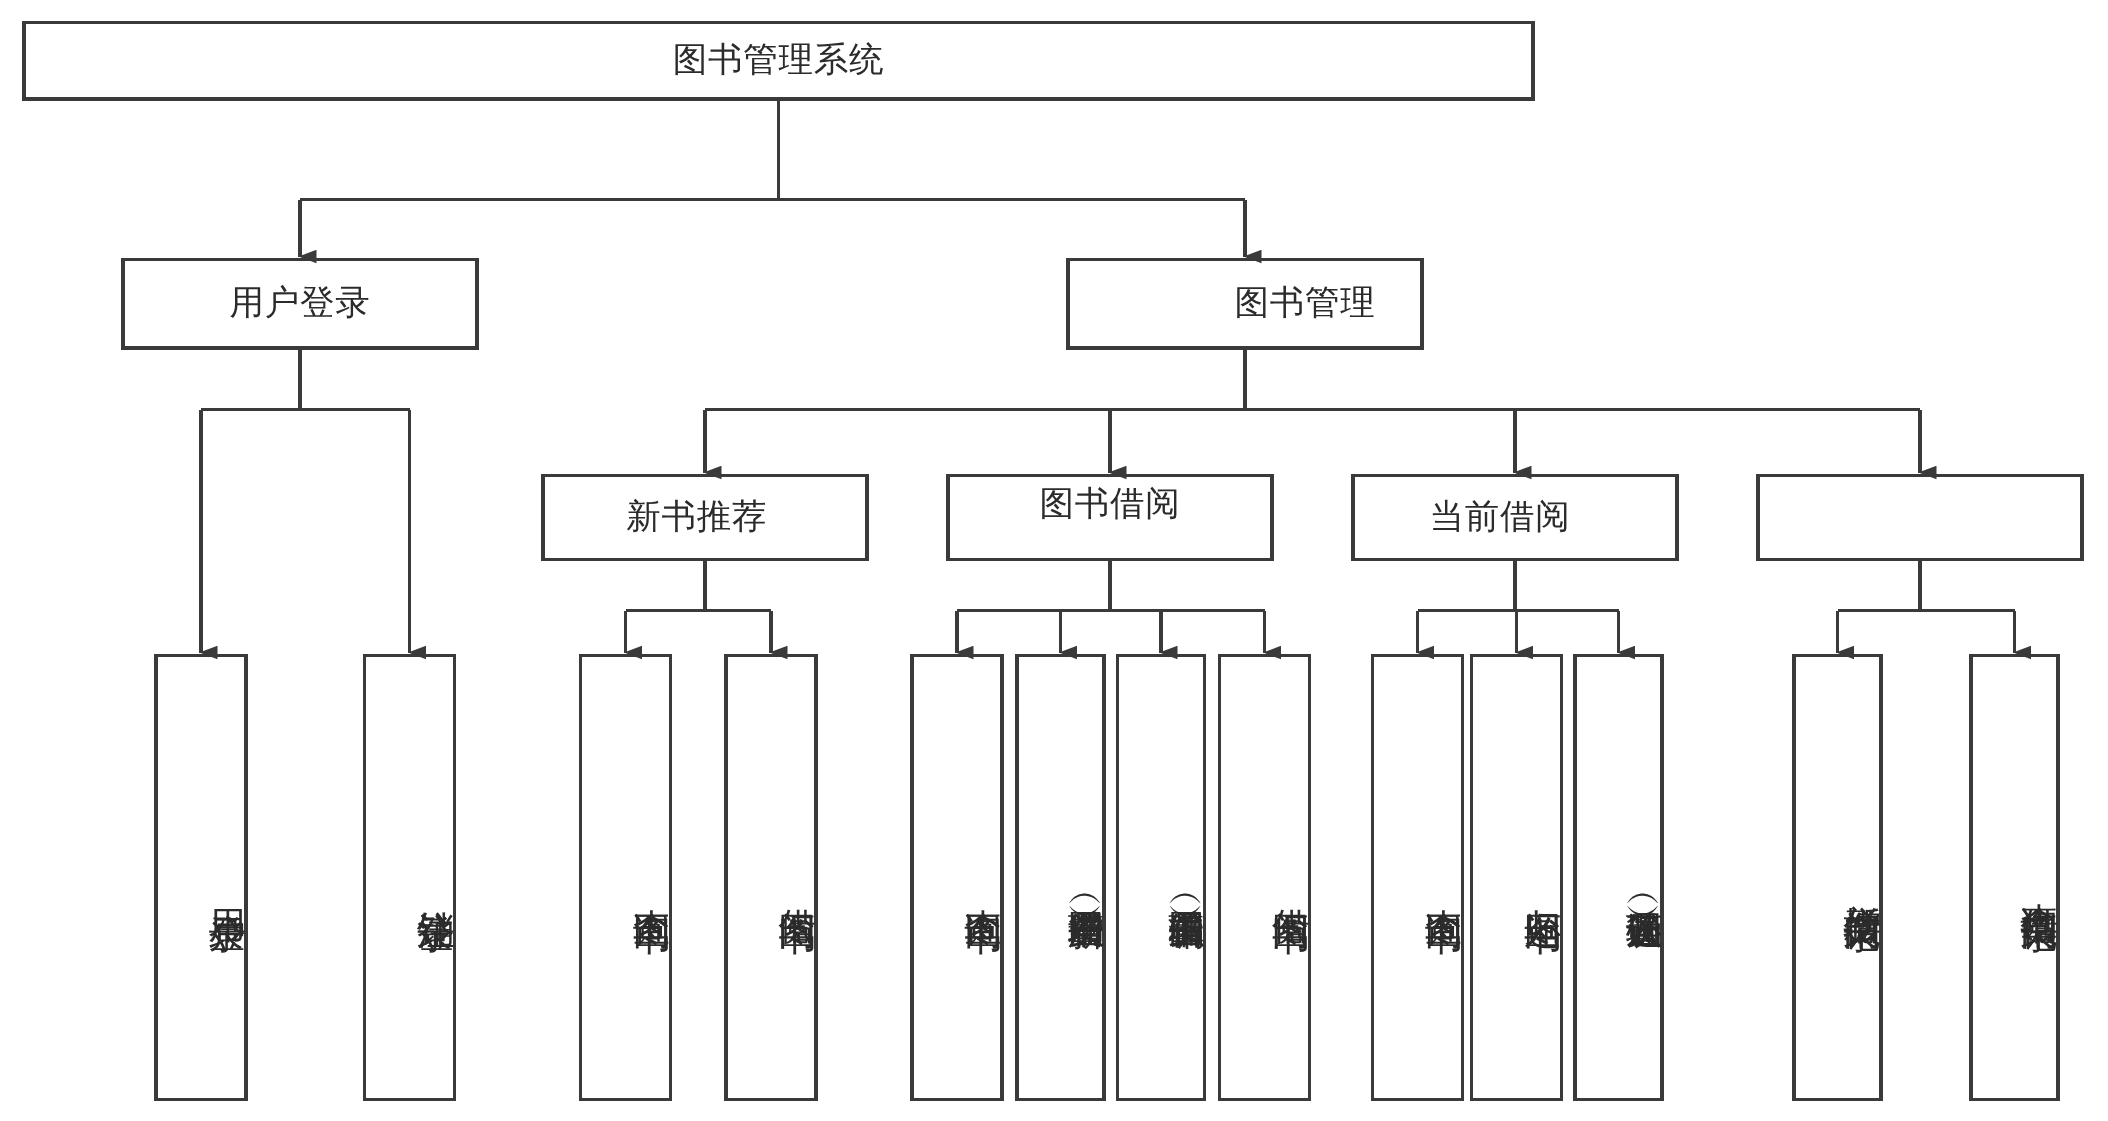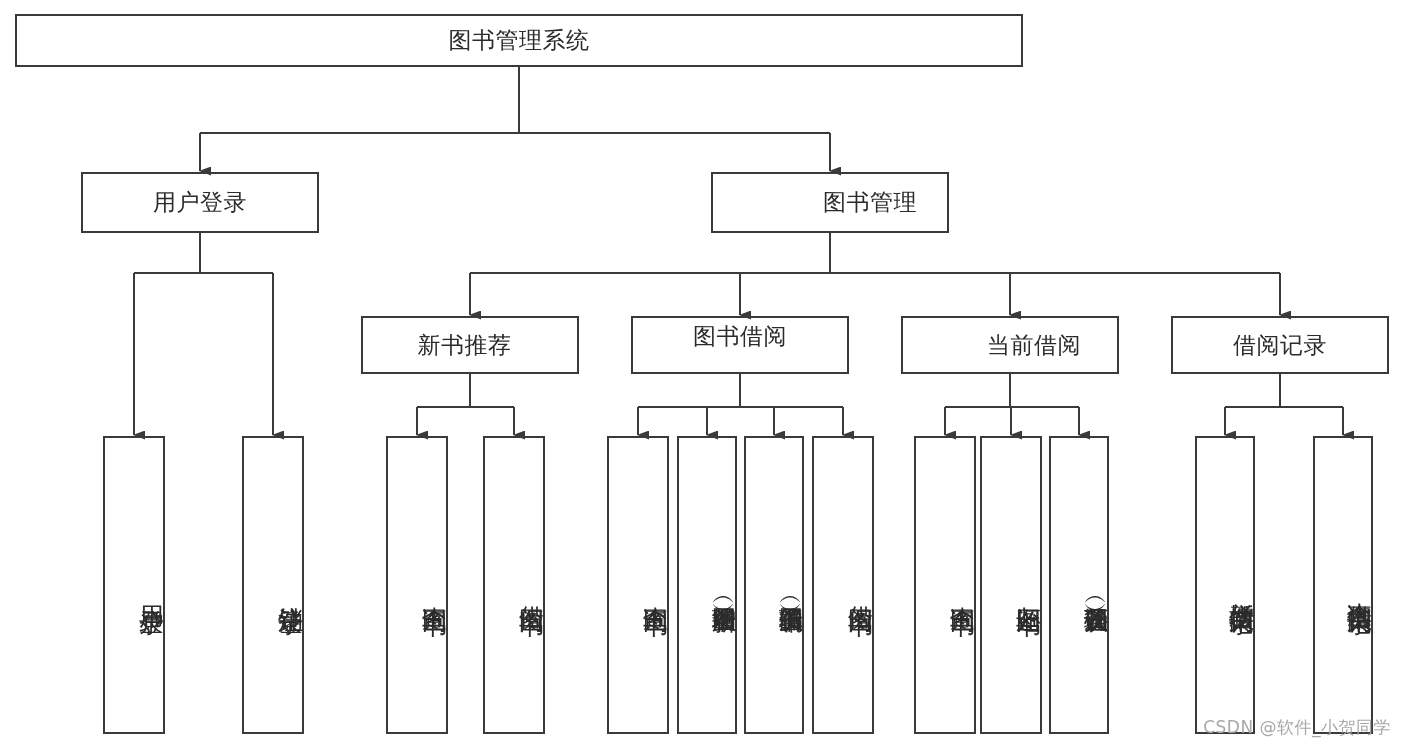--- a/index.html
+++ b/index.html
@@ -144,31 +144,29 @@
     </g>
   </svg>
 
   <div class="node-label horizontal" style="left:16px; top:15px; width:1006px; height:51px;">图书管理系统</div>
 
   <div class="node-label horizontal" style="left:82px; top:173px; width:236px; height:59px;">用户登录</div>
   <div class="node-label horizontal" style="left:752px; top:173px; width:236px; height:59px;">图书管理</div>
 
   <div class="node-label horizontal" style="left:362px; top:317px; width:205px; height:56px;">新书推荐</div>
   <div class="node-label horizontal" style="left:632px; top:317px; width:216px; height:39px;">图书借阅</div>
-  <div class="node-label horizontal" style="left:900px; top:317px; width:216px; height:56px;padding-left:26px;">当前借阅</div>
-  <div class="node-label horizontal" style="left:1172px; top:317px; width:216px; height:56px;">借阅记录</div>
+  <div class="node-label horizontal" style="left:866px; top:317px; width:216px; height:56px;padding-left:26px;">当前借阅</div>
 
   <div class="node-label vertical" style="left:104px; top:492px; width:60px; height:190px;">用户登录</div>
   <div class="node-label vertical" style="left:243px; top:492px; width:60px; height:190px;">注销登录</div>
   <div class="node-label vertical" style="left:387px; top:492px; width:60px; height:190px;">查询图书</div>
   <div class="node-label vertical" style="left:484px; top:492px; width:60px; height:190px;">借阅图书</div>
   <div class="node-label vertical" style="left:608px; top:492px; width:60px; height:190px;">查询图书</div>
   <div class="node-label vertical tall" style="left:678px; top:443px; width:58px; height:285px;">新增图书（管理员）</div>
   <div class="node-label vertical tall" style="left:745px; top:443px; width:58px; height:285px;">编辑图书（管理员）</div>
   <div class="node-label vertical" style="left:813px; top:492px; width:60px; height:190px;">借阅图书</div>
   <div class="node-label vertical" style="left:915px; top:492px; width:60px; height:190px;">查询图书</div>
   <div class="node-label vertical" style="left:981px; top:492px; width:60px; height:190px;">归还图书</div>
   <div class="node-label vertical tall" style="left:1050px; top:443px; width:58px; height:285px;">确认归还（管理员）</div>
   <div class="node-label vertical" style="left:1196px; top:460px; width:58px; height:250px;">新增借阅记录</div>
   <div class="node-label vertical" style="left:1314px; top:460px; width:58px; height:250px;">查询借阅记录</div>
 
-  <div id="watermark">CSDN @软件_小贺同学</div>
 </div>
 
 </body></html>

